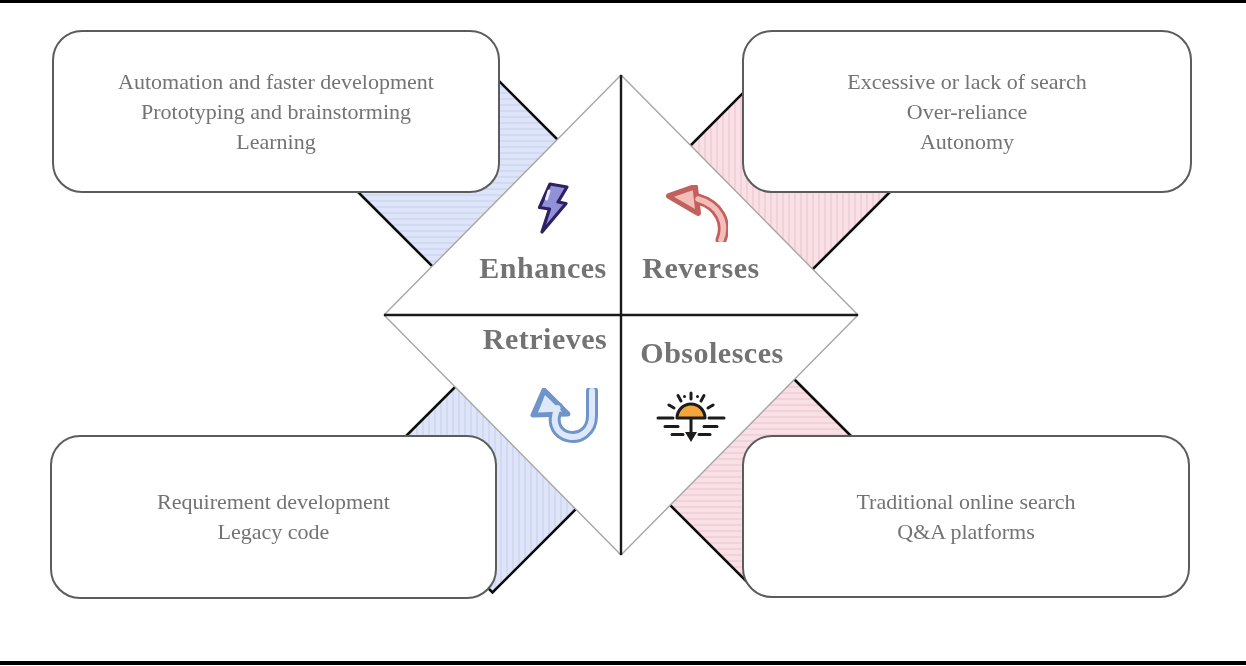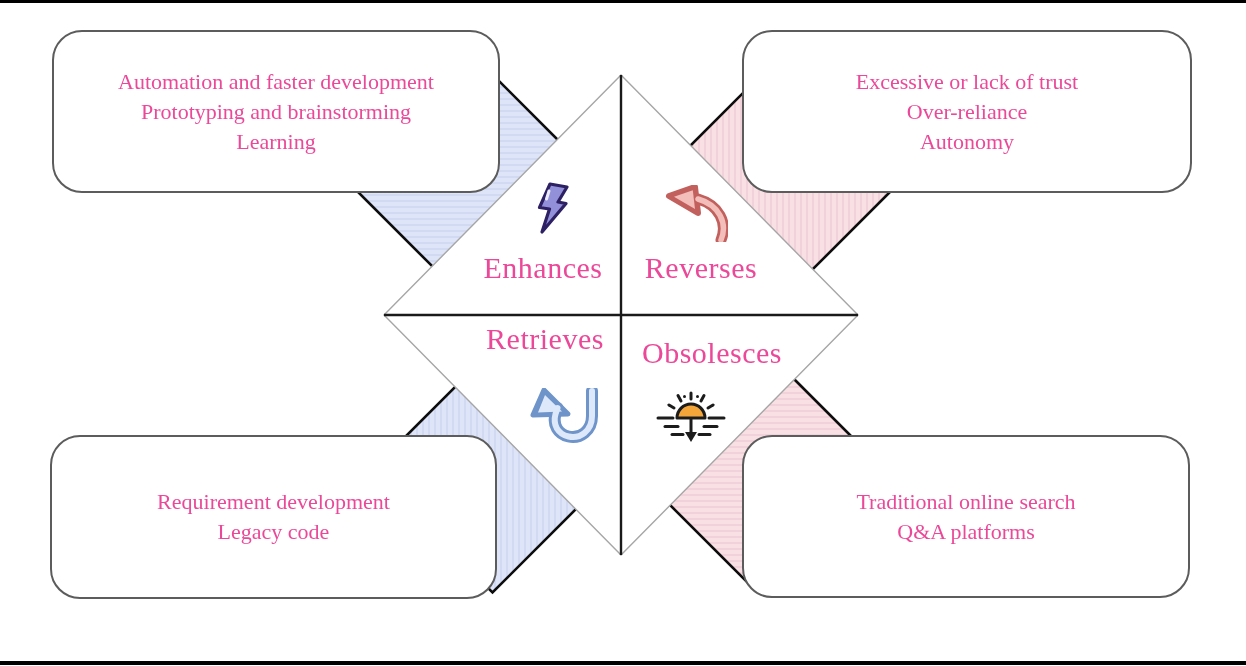--- a/index.html
+++ b/index.html
@@ -3,21 +3,21 @@
 <meta charset="utf-8">
 <style>
   html, body { margin: 0; padding: 0; background: #ffffff; }
   .stage {
     position: relative;
     width: 1246px;
     height: 666px;
     background: #ffffff;
     overflow: hidden;
     font-family: "Liberation Serif", "DejaVu Serif", serif;
-    color: #ec4899;
+    color: #737373;
   }
   .rule { position: absolute; left: 0; right: 0; background: #000000; }
   .rule.top { top: 0; height: 3px; }
   .rule.bottom { top: 661px; height: 4px; }
   svg.bg { position: absolute; left: 0; top: 0; z-index: 0; }
   .cbox {
     position: absolute;
     box-sizing: border-box;
     background: #ffffff;
     border: 2px solid #5c5c5c;
@@ -28,21 +28,21 @@
     align-items: center;
     text-align: center;
     font-size: 22px;
     line-height: 30px;
     z-index: 2;
   }
   .cbox .line { white-space: nowrap; }
   .qlabel {
     position: absolute;
     transform: translate(-50%, -50%);
-    font-weight: 400;
+    font-weight: 700;
     font-size: 30px;
     white-space: nowrap;
     z-index: 1;
     letter-spacing: 0.5px;
   }
   .icon { position: absolute; z-index: 1; }
 </style>
 </head>
 <body>
 
@@ -80,21 +80,21 @@
     <line x1="384" y1="315" x2="858" y2="315" stroke-width="2.4" stroke="#1a1a1a"></line>
   </svg>
 
   <div class="cbox" style="left:52px; top:30px; width:448px; height:163px">
     <div class="line">Automation and faster development</div>
     <div class="line">Prototyping and brainstorming</div>
     <div class="line">Learning</div>
   </div>
 
   <div class="cbox" style="left:742px; top:30px; width:450px; height:163px">
-    <div class="line">Excessive or lack of trust</div>
+    <div class="line">Excessive or lack of search</div>
     <div class="line">Over-reliance</div>
     <div class="line">Autonomy</div>
   </div>
 
   <div class="cbox" style="left:50px; top:435px; width:447px; height:164px">
     <div class="line">Requirement development</div>
     <div class="line">Legacy code</div>
   </div>
 
   <div class="cbox" style="left:742px; top:435px; width:448px; height:163px">

